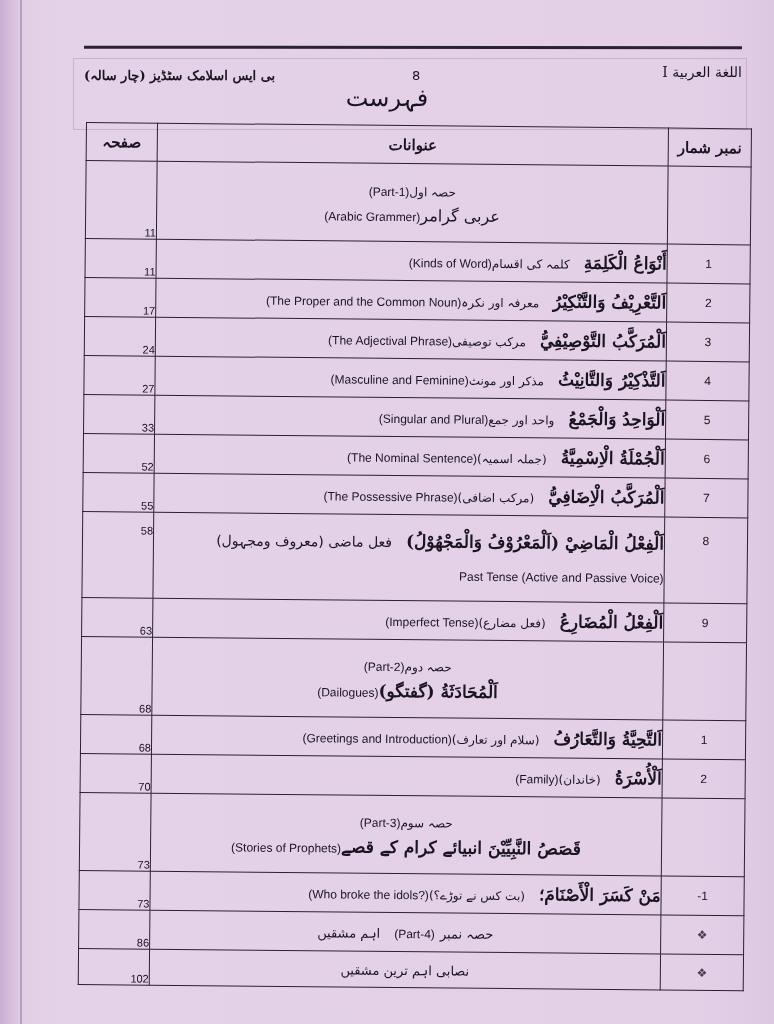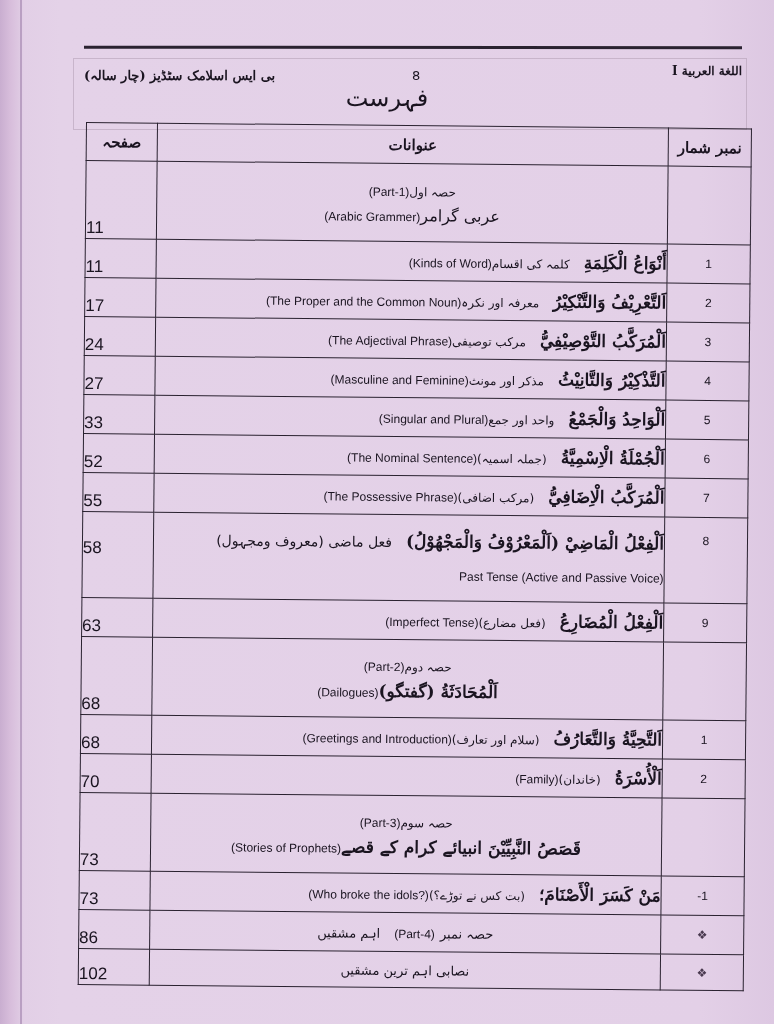--- a/index.html
+++ b/index.html
@@ -17,21 +17,21 @@
   }
   .gutter {
     position: absolute; left: 20px; top: 0; width: 2px; height: 1024px;
     background: #b99fc2;
   }
   .header {
     position: absolute; left: 84px; top: 24px; width: 658px; height: 22px; margin-top: 40px;
   }
   .header .left { position: absolute; left: 0; top: 4px; font-family: "DejaVu Serif", serif; font-size: 13px; font-weight: bold; direction: rtl; }
   .header .center { position: absolute; left: 328px; top: 4px; font-size: 13px; }
-  .header .right { position: absolute; right: 0; top: 0; font-family: "DejaVu Serif", serif; font-size: 12px; font-weight: bold; direction: rtl; }
+  .header .right { position: absolute; right: 0; top: 0; font-family: "DejaVu Serif", serif; font-size: 14px; font-weight: normal; direction: rtl; }
   .header-rule {
     position: absolute; left: 84px; top: 46px; width: 658px; height: 3px; background: #2a2230;
     transform: rotate(0.05deg);
   }
   .ghost-frame {
     position: absolute; left: 73px; top: 58px; width: 672px; height: 70px;
     border: 1px solid rgba(150,130,150,0.35);
   }
   .title {
     position: absolute; left: 0; width: 774px; top: 84px; text-align: center;
@@ -41,21 +41,21 @@
     position: absolute; left: 86px; top: 122px; width: 666px;
     border-collapse: collapse;
     transform: rotate(0.55deg); transform-origin: 0 0;
   }
   table.toc td, table.toc th {
     border: 1.5px solid #2a2230; padding: 0;
   }
   .col-page { width: 70px; margin-top: 24px; }
   .col-no { width: 82px; }
   th { height: 37px; font-weight: bold; font-family: "DejaVu Serif", serif; font-size: 15px; direction: rtl; }
-  td.page-num { text-align: left; vertical-align: bottom; padding-bottom: 8px; font-size: 17px; font-family: "Liberation Sans", sans-serif; }
+  td.page-num { text-align: right; vertical-align: bottom; padding-bottom: 8px; font-size: 11px; font-family: "Liberation Sans", sans-serif; }
   td.num { text-align: center; vertical-align: middle; font-size: 12px; font-family: "Liberation Sans", sans-serif; }
   td.title-cell { direction: rtl; text-align: right; padding-right: 14px; vertical-align: middle; }
   td.title-cell.center { text-align: center; padding-right: 0; }
   .ar { font-family: "DejaVu Serif", serif; font-size: 17px; font-weight: bold; }
   .ur { font-family: "DejaVu Sans", sans-serif; font-size: 12px; }
   .en { font-family: "Liberation Sans", sans-serif; font-size: 12px; unicode-bidi: embed; direction: ltr; display: inline-block; }
   .line { display: block; margin: 6px 0; }
   .bullet { font-size: 12px; color: #4a3a50; }
   .sp { display: inline-block; width: 14px; }
 </style>
@@ -122,21 +122,21 @@
       <td class="title-cell"><span class="ar">اَلْجُمْلَةُ الْاِسْمِيَّةُ</span><span class="sp"></span><span class="ur">(جملہ اسمیہ)</span><span class="en">(The Nominal Sentence)</span></td>
       <td class="num">6</td>
     </tr>
     <tr style="height:39px">
       <td class="page-num">55</td>
       <td class="title-cell"><span class="ar">اَلْمُرَكَّبُ الْاِضَافِيُّ</span><span class="sp"></span><span class="ur">(مرکب اضافی)</span><span class="en">(The Possessive Phrase)</span></td>
       <td class="num">7</td>
     </tr>
 
     <tr style="height:86px">
-      <td class="page-num" style="vertical-align:top;padding-top:26px">58</td>
+      <td class="page-num" style="vertical-align:top;padding-top:12px">58</td>
       <td class="title-cell">
         <span class="line"><span class="ar">اَلْفِعْلُ الْمَاضِيْ (اَلْمَعْرُوْفُ وَالْمَجْهُوْلُ)</span><span class="sp"></span><span class="ur" style="font-size:14px">فعل ماضی (معروف ومجہول)</span></span>
         <span class="line" style="margin-top:14px"><span class="en">Past Tense (Active and Passive Voice)</span></span>
       </td>
       <td class="num" style="vertical-align:top;padding-top:16px">8</td>
     </tr>
 
     <tr style="height:39px">
       <td class="page-num">63</td>
       <td class="title-cell"><span class="ar">اَلْفِعْلُ الْمُضَارِعُ</span><span class="sp"></span><span class="ur">(فعل مضارع)</span><span class="en">(Imperfect Tense)</span></td>

